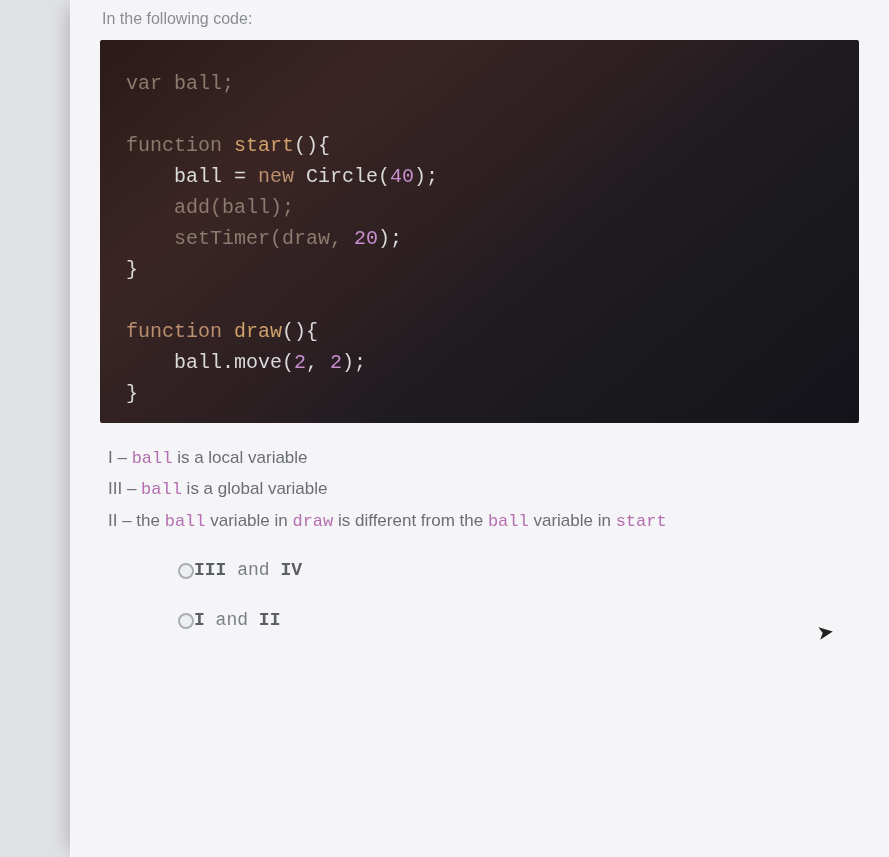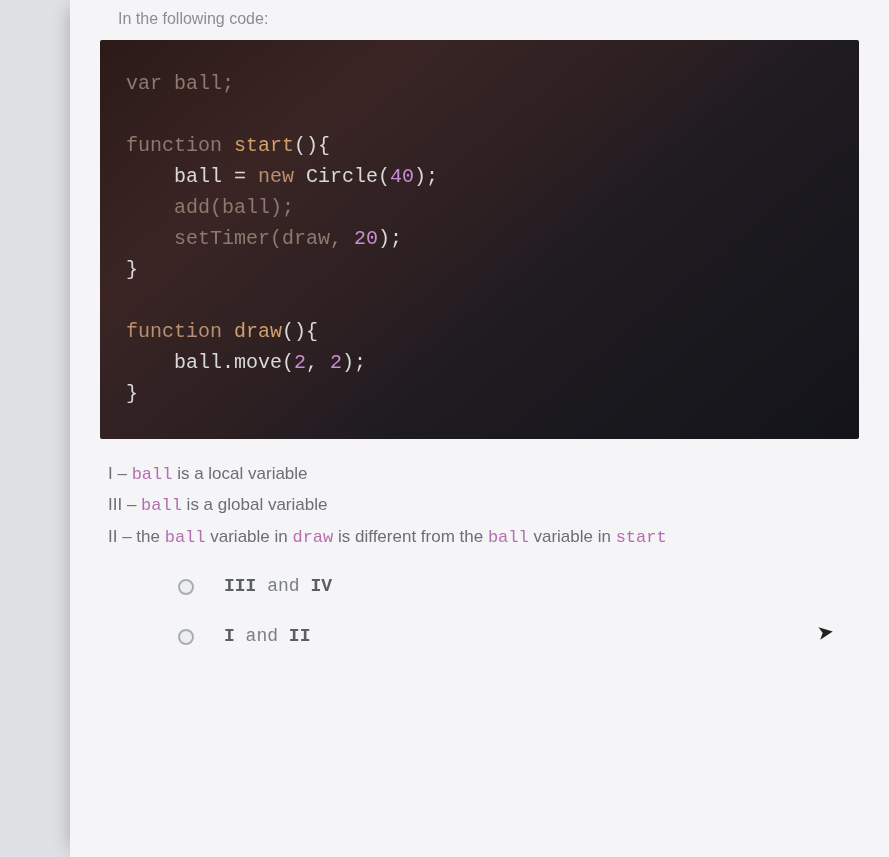--- a/index.html
+++ b/index.html
@@ -15,29 +15,29 @@
     background: #f5f5f7;
     margin-left: 70px;
     padding: 10px 30px 30px 30px;
     min-height: 857px;
     box-shadow: -8px 0 18px -8px rgba(0,0,0,0.25);
   }
   .prompt-intro {
     color: #8a8d92;
     font-size: 16px;
     margin-bottom: 12px;
-    margin-left: 18px;
+    margin-left: 2px;
   }
   .code-block {
     background: linear-gradient(140deg, #2b1a18 0%, #3a2524 25%, #2c1f22 48%, #1f1c21 60%, #13141a 100%);
     color: #e6e6e6;
     font-family: "Courier New", Courier, monospace;
     font-size: 20px;
     line-height: 1.55;
-    padding: 28px 26px 30px 26px;
+    padding: 28px 26px 14px 26px;
     border-radius: 2px;
     white-space: pre;
     margin-bottom: 22px;
     filter: blur(0.2px);
   }
   .tok-kw    { color: #b98f6e; }   
   .tok-fn    { color: #cfa06a; }   
   .tok-id    { color: #d9d9d9; }
   .tok-num   { color: #c78fcf; }
   .tok-op    { color: #d9d9d9; }
@@ -50,21 +50,20 @@
   }
   .question-body p { margin-bottom: 4px; }
   .inline-code { font-family: "Courier New", Courier, monospace; color: #b56fb0; }
   .answers {
     margin-top: 22px;
     padding-left: 70px;
   }
   .answer-row {
     display: flex;
     align-items: center;
-    gap: 30px;
     margin-bottom: 22px;
     font-family: "Courier New", Courier, monospace;
     font-size: 18px;
     color: #7a7f86;
   }
   .radio {
     width: 16px;
     height: 16px;
     border: 2px solid #a9adb4;
     border-radius: 50%;

